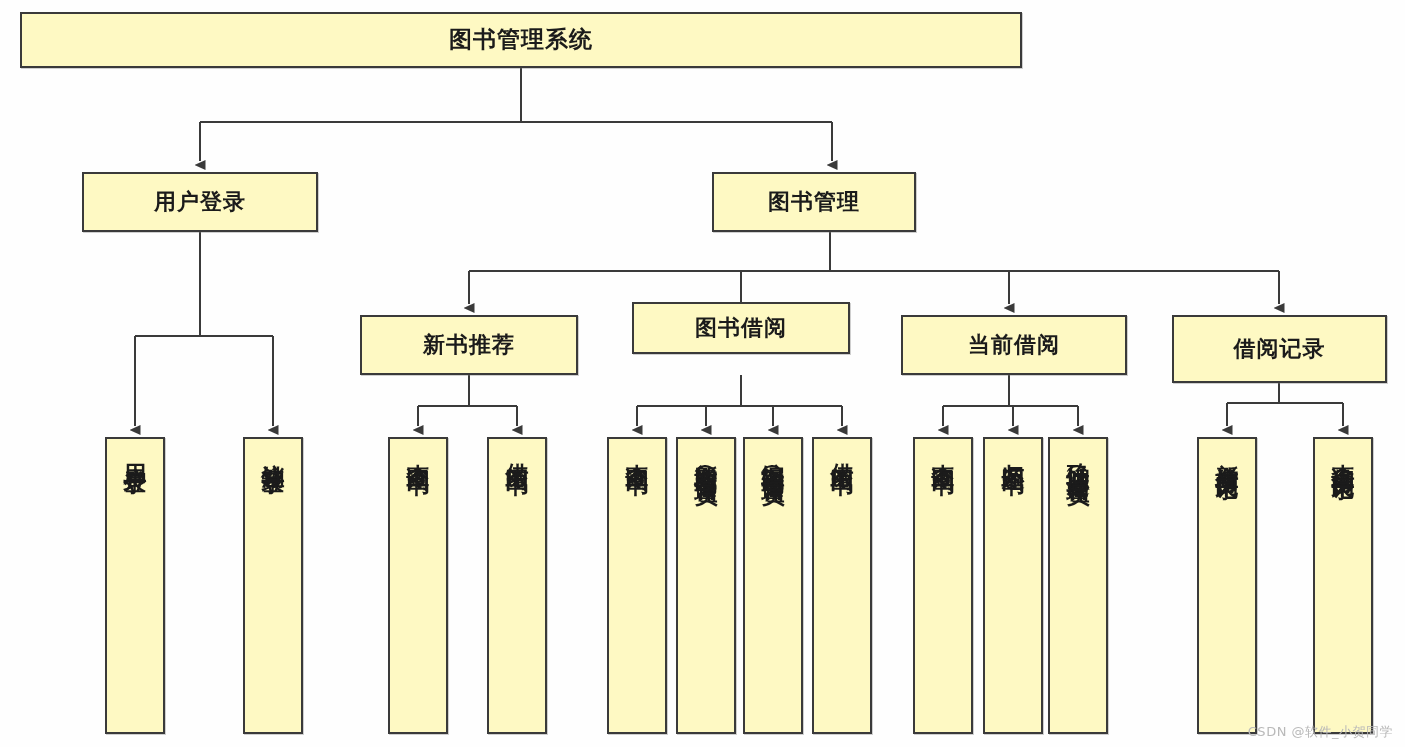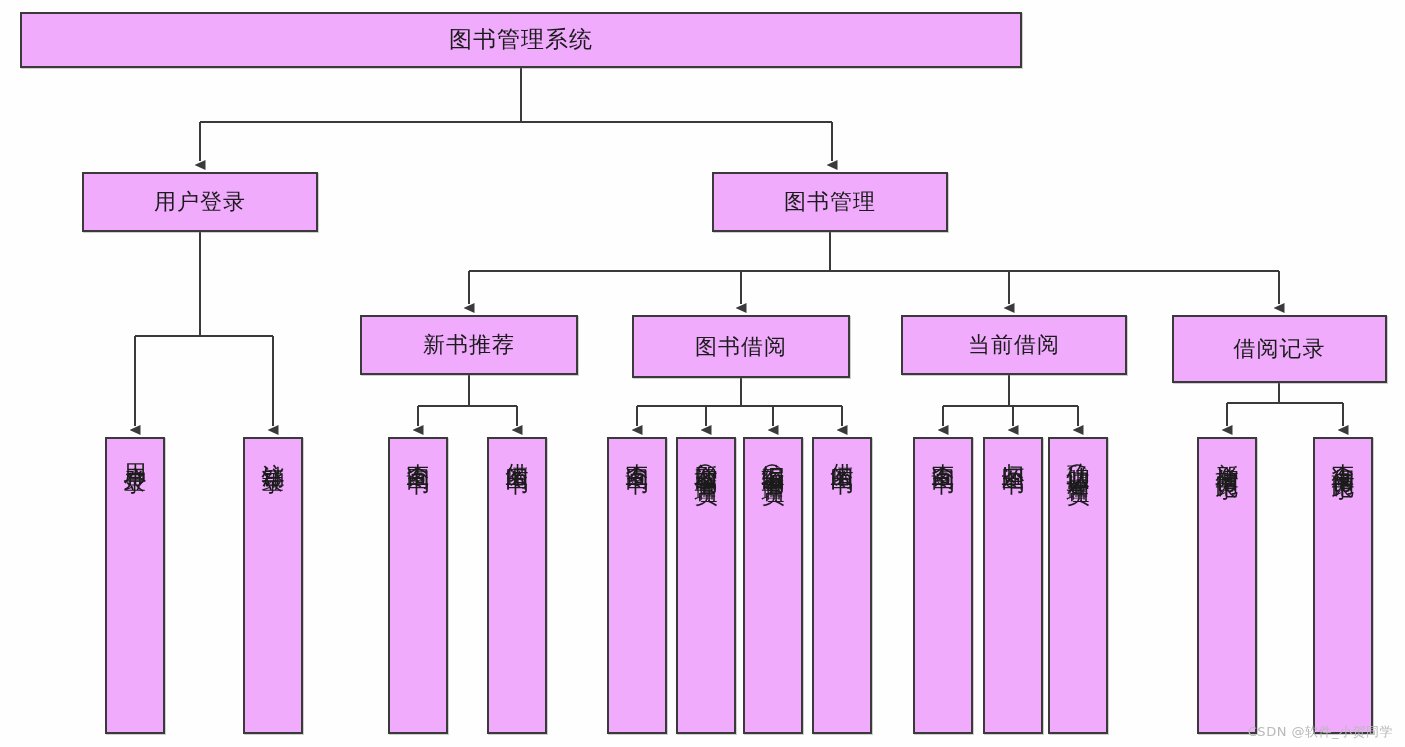--- a/index.html
+++ b/index.html
@@ -20,27 +20,28 @@
     position: absolute;
     left: 0;
     top: 0;
     width: 1405px;
     height: 747px;
     pointer-events: none;
   }
   .node {
     position: absolute;
     box-sizing: border-box;
-    background: #f0abfc;
+    background: #fef9c3;
     border: 2px solid #3a3a3a;
     display: flex;
     align-items: center;
     justify-content: center;
     color: #1b1b1b;
     box-shadow: 1px 1px 0 rgba(120,120,120,0.35);
+    font-weight: bold;
   }
   .node .label {
     display: block;
     text-align: center;
     line-height: 1.18;
     letter-spacing: 1px;
   }
   .node.horizontal .label {
     font-size: 22px;
     white-space: nowrap;
@@ -124,28 +125,28 @@
     </g>
   </svg>
 
   <div class="node horizontal root" style="left:20px; top:12px; width:1002px; height:56px;">
     <span class="label">图书管理系统</span>
   </div>
 
   <div class="node horizontal" style="left:82px; top:172px; width:236px; height:60px;">
     <span class="label">用户登录</span>
   </div>
-  <div class="node horizontal" style="left:712px; top:172px; width:236px; height:60px;">
+  <div class="node horizontal" style="left:712px; top:172px; width:204px; height:60px;">
     <span class="label">图书管理</span>
   </div>
 
   <div class="node horizontal" style="left:360px; top:315px; width:218px; height:60px;">
     <span class="label">新书推荐</span>
   </div>
-  <div class="node horizontal" style="left:632px; top:315px; width:218px; height:63px;">
+  <div class="node horizontal" style="left:632px; top:302px; width:218px; height:52px;">
     <span class="label">图书借阅</span>
   </div>
   <div class="node horizontal" style="left:901px; top:315px; width:226px; height:60px;">
     <span class="label">当前借阅</span>
   </div>
   <div class="node horizontal" style="left:1172px; top:315px; width:215px; height:68px;">
     <span class="label">借阅记录</span>
   </div>
 
   <div class="node vertical" style="left:105px; top:437px; width:60px; height:297px;">

